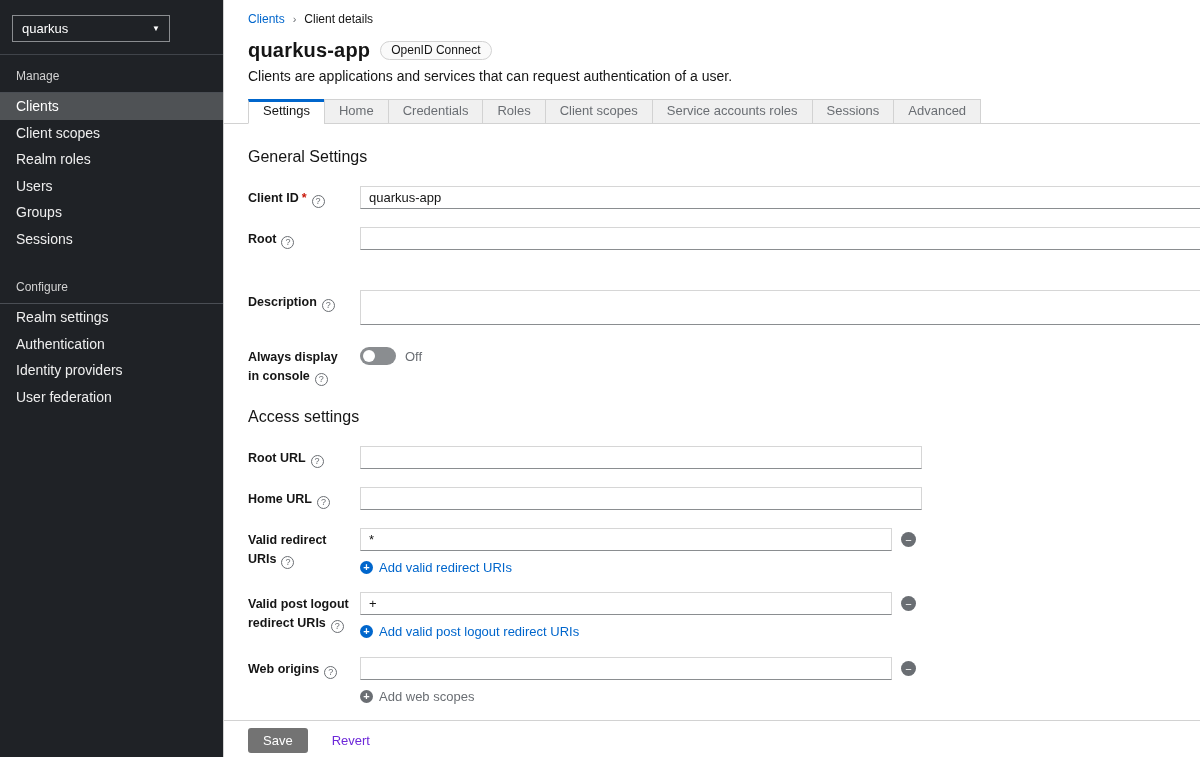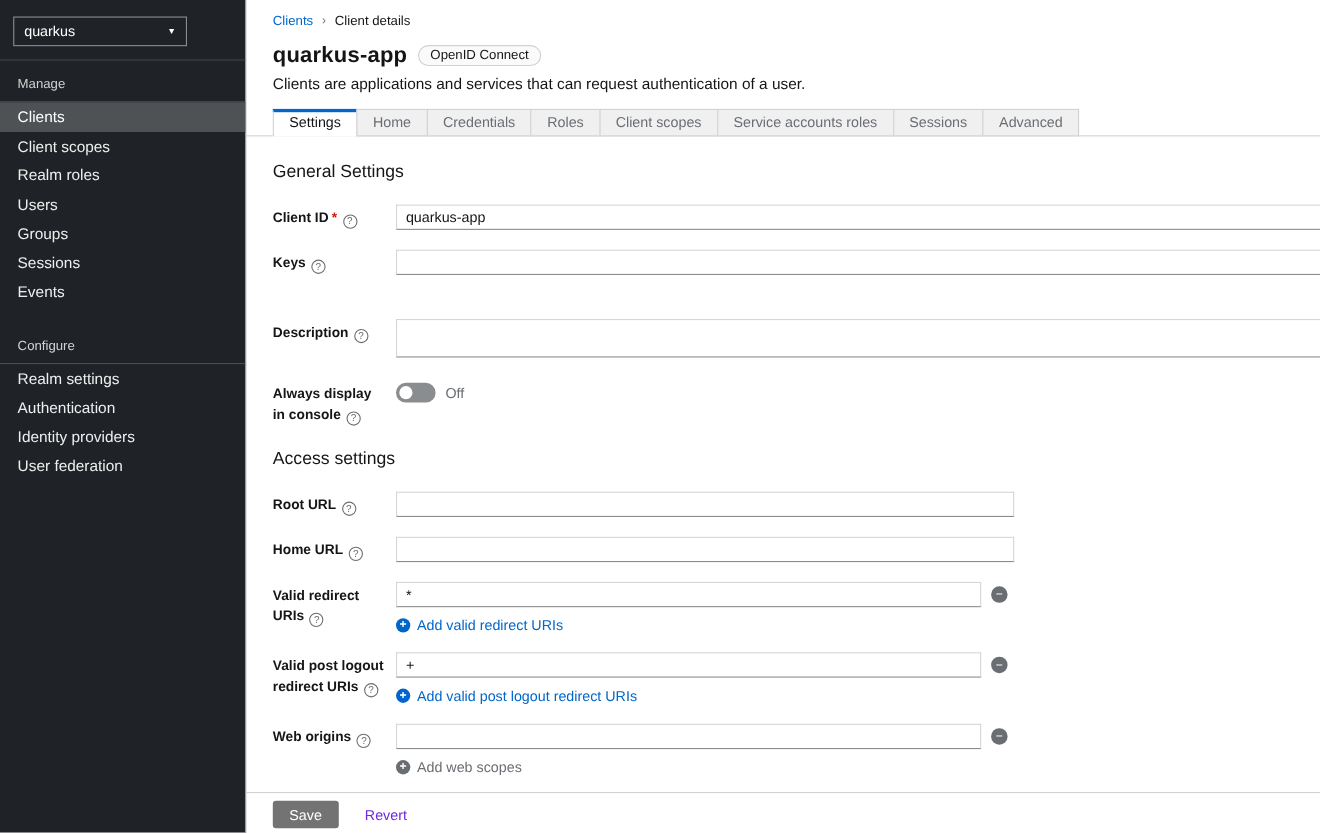--- a/index.html
+++ b/index.html
@@ -105,21 +105,20 @@
       </div>
     </div>
 
     <div class="nav-group-title">Manage</div>
     <div class="nav-item active">Clients</div>
     <div class="nav-item">Client scopes</div>
     <div class="nav-item">Realm roles</div>
     <div class="nav-item">Users</div>
     <div class="nav-item">Groups</div>
     <div class="nav-item">Sessions</div>
-    <div class="nav-item">Events</div>
 
     <div class="nav-gap"></div>
     <div class="nav-group-title">Configure</div>
     <div class="nav-item">Realm settings</div>
     <div class="nav-item">Authentication</div>
     <div class="nav-item">Identity providers</div>
     <div class="nav-item">User federation</div>
   </nav>
 
   <main class="main">
@@ -155,21 +154,21 @@
         <div class="label-col">
           <span>Client ID</span><span class="req">*</span><span class="help-icon">?</span>
         </div>
         <div class="ctrl-col">
           <input class="text wide" type="text" value="quarkus-app" style="">
         </div>
       </div>
 
       <div class="form-row">
         <div class="label-col">
-          <span>Keys</span><span class="help-icon">?</span>
+          <span>Root</span><span class="help-icon">?</span>
         </div>
         <div class="ctrl-col">
           <input class="text wide" type="text" value="" style="">
         </div>
       </div>
 
       <div class="form-row" style="margin-bottom:16px;margin-top:40px;">
         <div class="label-col">
           <span>Description</span><span class="help-icon">?</span>
         </div>

